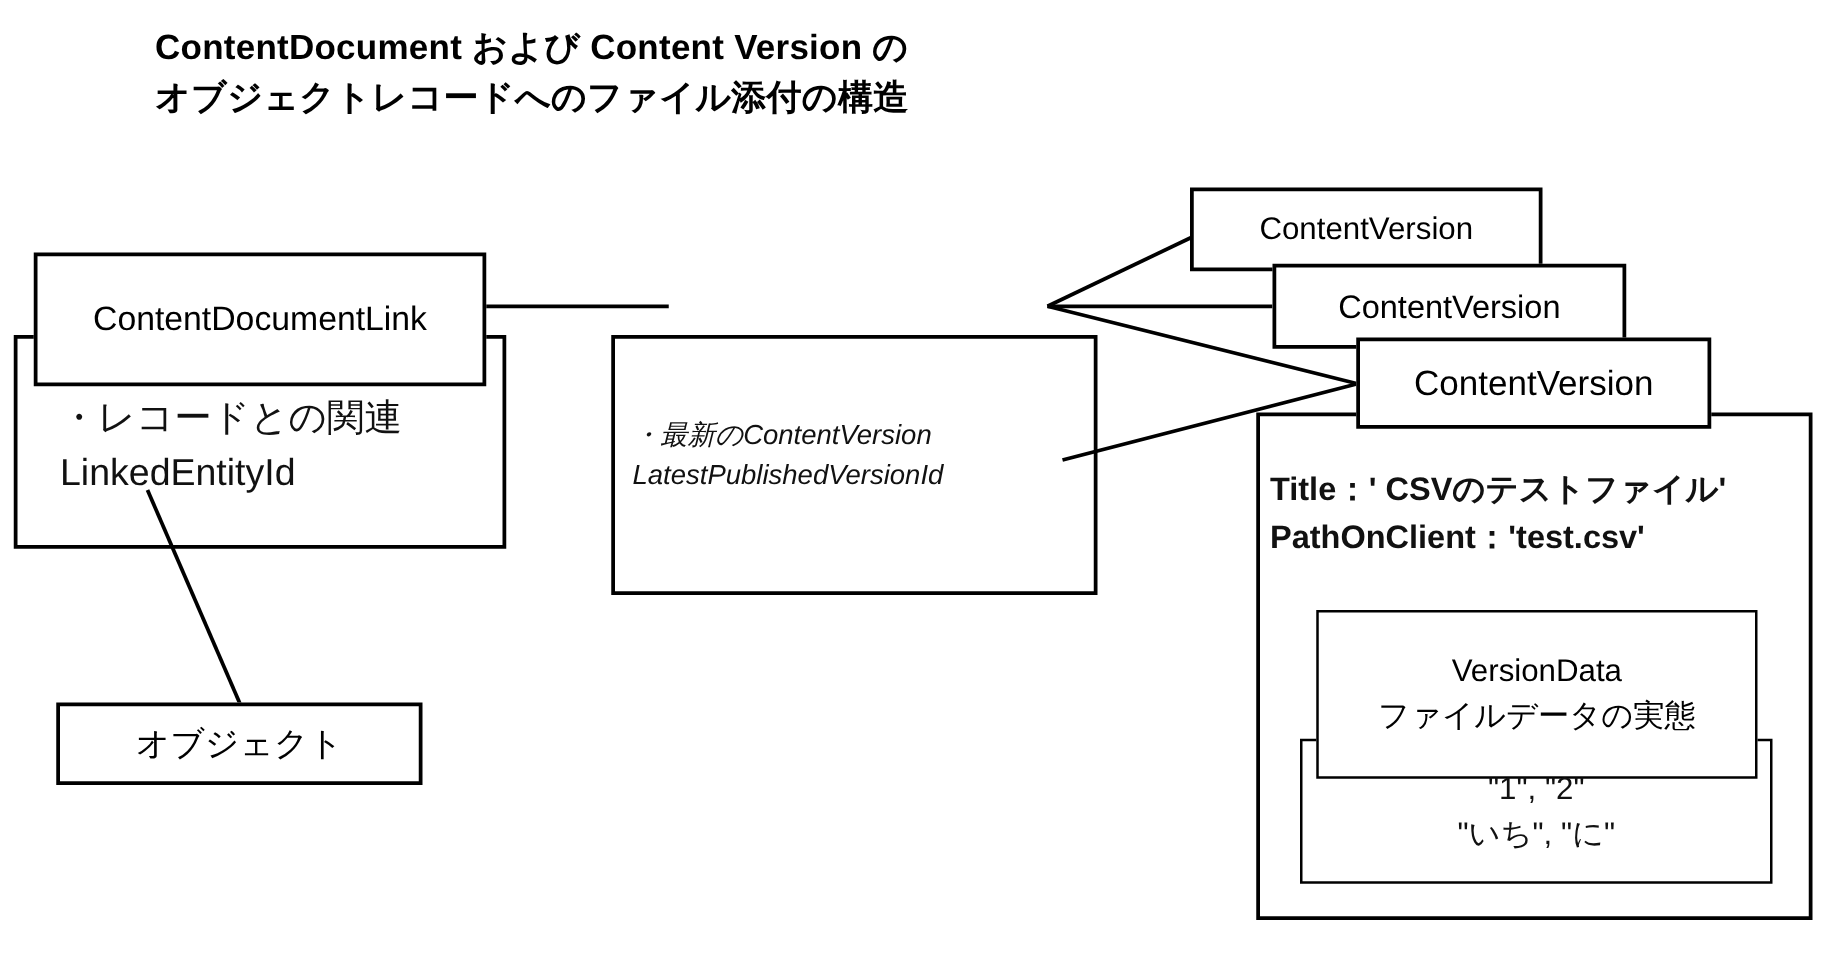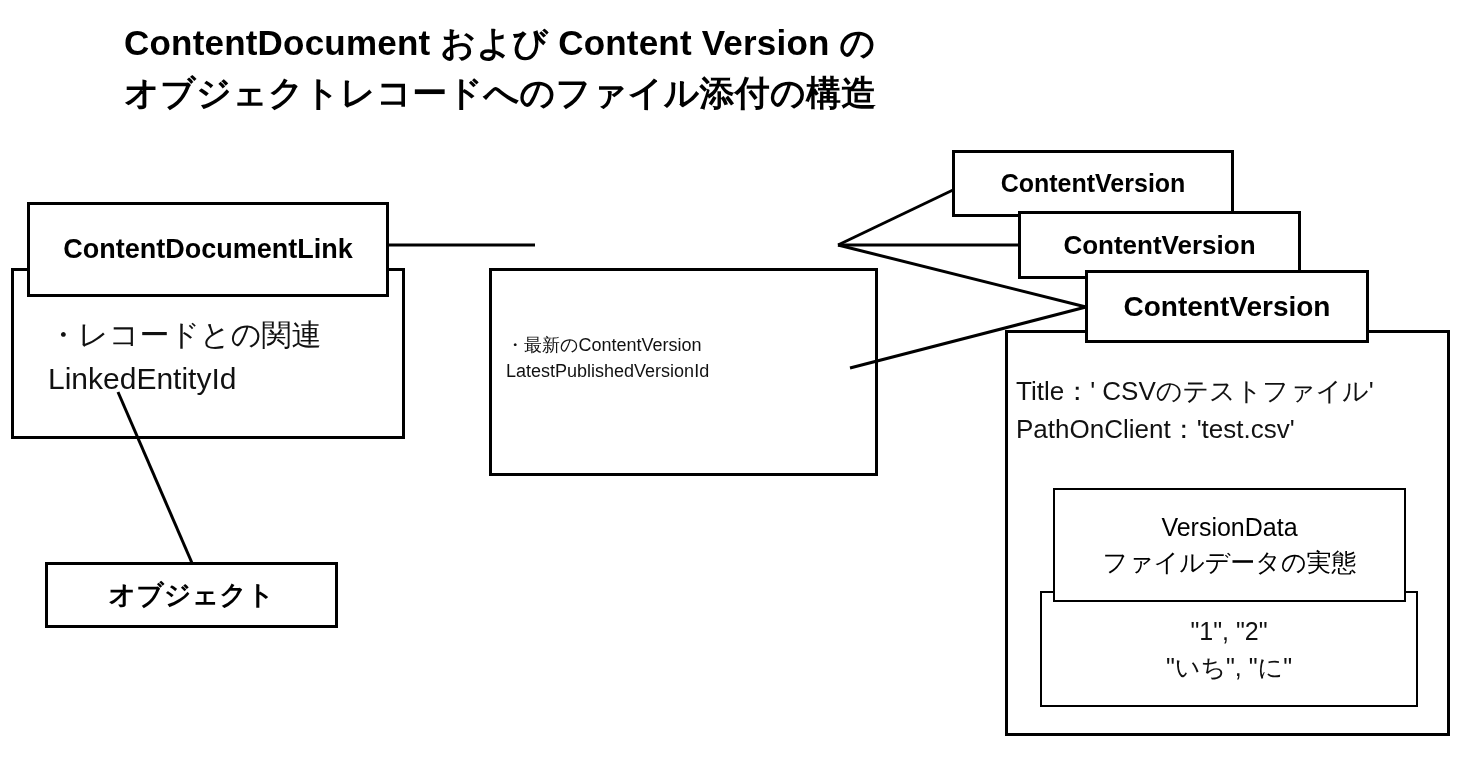--- a/index.html
+++ b/index.html
@@ -19,21 +19,21 @@
     background: #ffffff;
     overflow: hidden;
   }
 
   
   .diagram-title {
     position: absolute;
     left: 124px;
     top: 18px;
     width: 1100px;
-    font-size: 35px;
+    font-size: 28px;
     font-weight: bold;
     line-height: 1.42;
     letter-spacing: 0.2px;
     white-space: pre-line;
     color: #000;
   }
 
   
   .box {
     position: absolute;
@@ -41,21 +41,21 @@
     border: 3px solid #000000;
     background: #ffffff;
   }
   .box.thin { border-width: 2px; }
 
   .hdr {
     display: flex;
     align-items: center;
     justify-content: center;
     text-align: left;
-    font-weight: bold;
+    font-weight: normal;
     z-index: 5;
   }
   .body-box {
     z-index: 2;
   }
   .body-text {
     position: absolute;
     white-space: pre-line;
     font-weight: normal;
     color: #111;
@@ -92,40 +92,40 @@
     <line x1="838" y1="245" x2="1018" y2="245"></line>
 
     <line x1="838" y1="245" x2="1086" y2="307"></line>
 
     <line x1="850" y1="368" x2="1086" y2="307"></line>
   </svg>
 
   <div class="box body-box" style="left:11px; top:268px; width:394px; height:171px;"></div>
   <div class="body-text" style="left:48px; top:313px; width:345px; font-size:30px; line-height:1.47;">・レコードとの関連
 LinkedEntityId</div>
-  <div class="box hdr" style="left:27px; top:202px; width:362px; height:95px; font-size:27px;">ContentDocumentLink</div>
+  <div class="box hdr" style="left:27px; top:202px; width:362px; height:107px; font-size:27px;">ContentDocumentLink</div>
 
   <div class="box hdr" style="left:45px; top:562px; width:293px; height:66px; font-size:27px; z-index:7;">オブジェクト</div>
 
   <div class="box body-box" style="left:489px; top:268px; width:389px; height:208px;"></div>
-  <div class="body-text" style="left:506px; top:332px; width:375px; font-size:18px; line-height:1.47;">・最新のContentVersion
+  <div class="body-text" style="left:506px; top:332px; width:375px; font-size:22px; line-height:1.47;font-style:italic;">・最新のContentVersion
 LatestPublishedVersionId</div>
 
   <div class="box hdr" style="left:952px; top:150px; width:282px; height:67px; font-size:25px; z-index:6;">ContentVersion</div>
 
   <div class="box hdr" style="left:1018px; top:211px; width:283px; height:68px; font-size:26px; z-index:7;">ContentVersion</div>
 
   <div class="box body-box" style="left:1005px; top:330px; width:445px; height:406px; z-index:4;"></div>
-  <div class="body-text" style="left:1016px; top:372px; width:430px; font-size:26px; line-height:1.47; z-index:8;">Title：' CSVのテストファイル'
+  <div class="body-text" style="left:1016px; top:372px; width:430px; font-size:26px; line-height:1.47; z-index:8;font-weight:bold;">Title：' CSVのテストファイル'
 PathOnClient：'test.csv'</div>
 
   <div class="box hdr" style="left:1085px; top:270px; width:284px; height:73px; font-size:28px; z-index:9;">ContentVersion</div>
 
   <div class="box body-box thin" style="left:1040px; top:591px; width:378px; height:116px; z-index:10;"></div>
   <div class="body-text" style="left:1048px; top:613px; width:362px; font-size:25px; line-height:1.45; text-align:center; z-index:12;">"1", "2"
 "いち", "に"</div>
 
-  <div class="box thin" style="left:1053px; top:488px; width:353px; height:114px; z-index:11; display:flex; align-items:center; justify-content:center;">
+  <div class="box thin" style="left:1053px; top:488px; width:353px; height:135px; z-index:11; display:flex; align-items:center; justify-content:center;">
     <span style="font-size:25px; line-height:1.42; white-space:pre-line; text-align:center;">VersionData
 ファイルデータの実態</span>
   </div>
 
 </div>
 
 </body></html>

